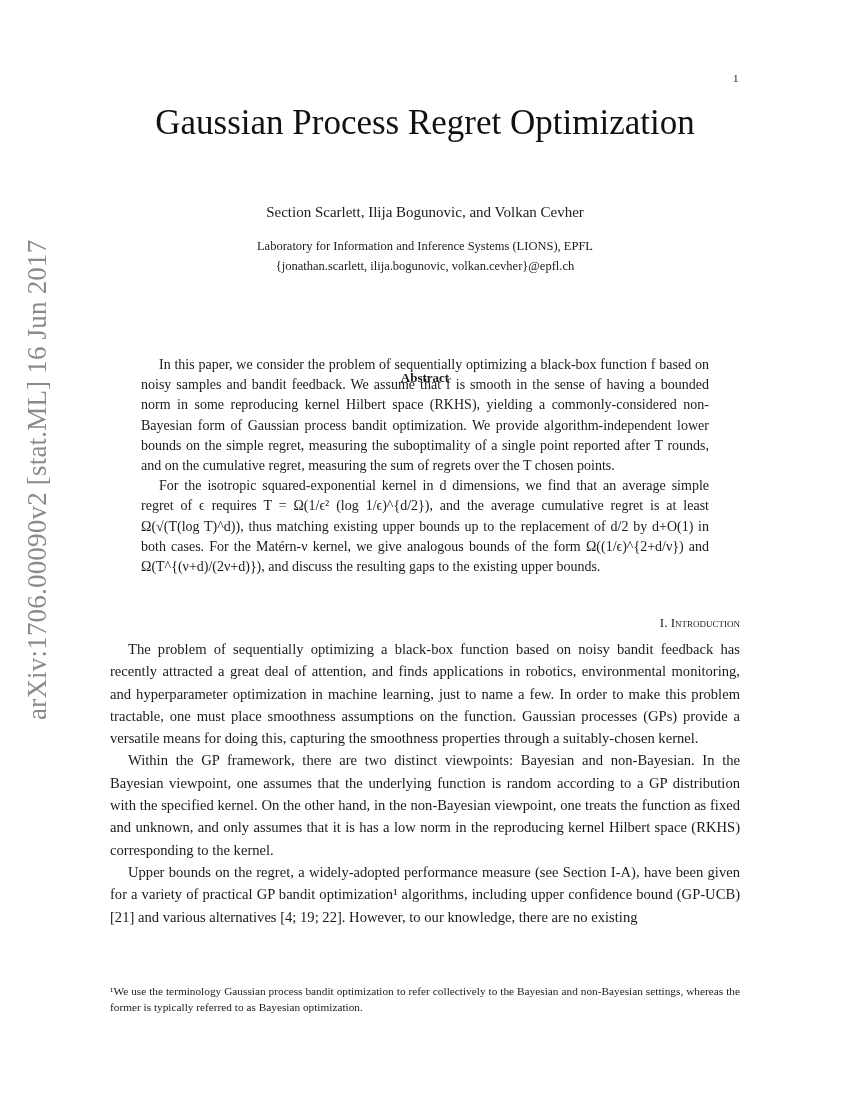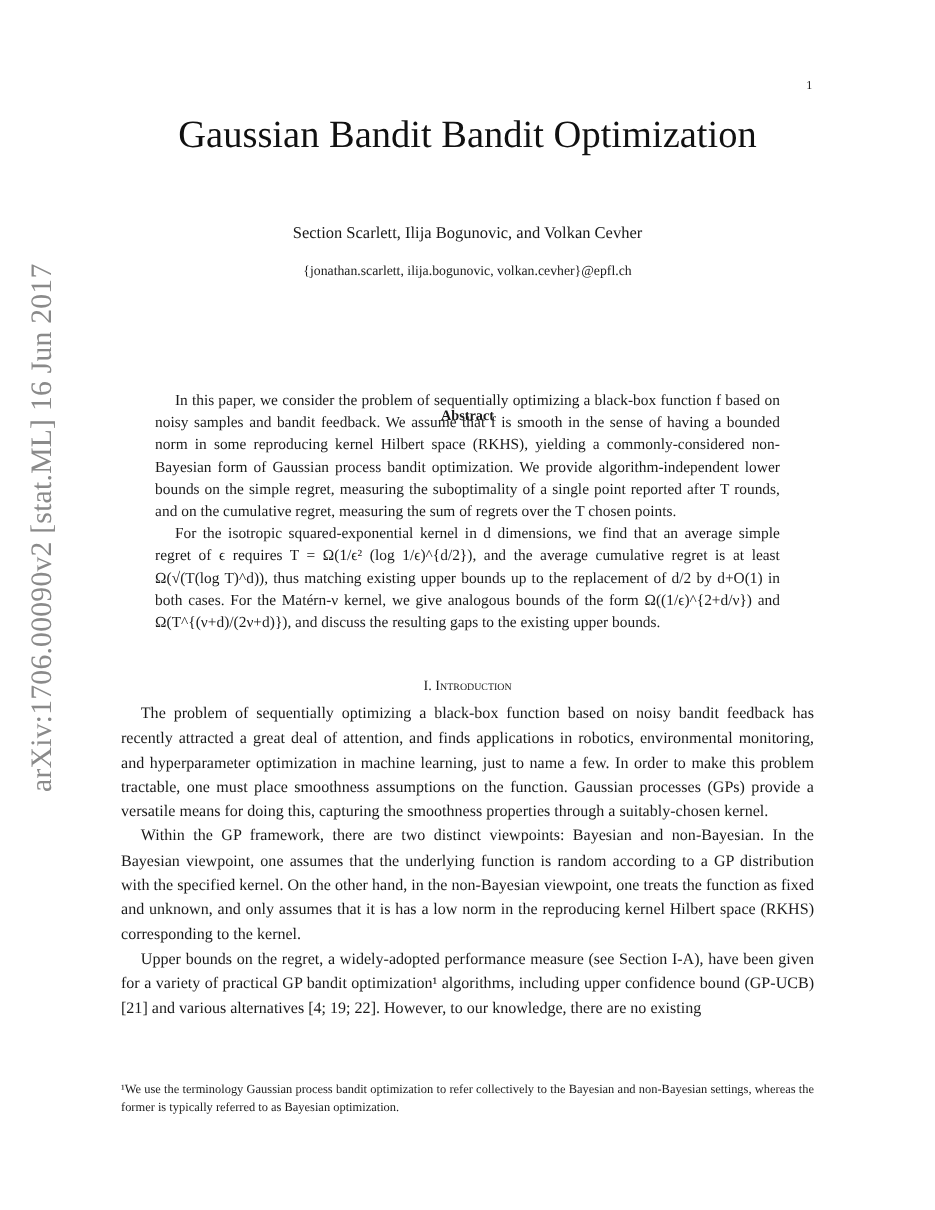--- a/index.html
+++ b/index.html
@@ -9,37 +9,38 @@
   .arxiv { position:absolute; left:22px; top:280px; width:440px; height:30px;
            transform-origin:0 0; transform:translate(0,440px) rotate(-90deg);
            font-size:27px; color:#8a8a8a; white-space:nowrap; letter-spacing:0.2px; }
   .title { position:absolute; left:110px; width:630px; top:100px; text-align:center;
            font-size:35px; line-height:45px; color:#111; }
   .authors { position:absolute; left:110px; width:630px; top:204px; text-align:center; font-size:15px; }
   .affil { position:absolute; left:110px; width:630px; top:236px; text-align:center; font-size:12.5px; line-height:20px; }
   .abs-head { position:absolute; left:110px; width:630px; top:332px; text-align:center; font-size:13px; font-weight:bold;margin-top:38px; }
   .abs { position:absolute; left:141px; width:568px; top:355px; font-size:14px; line-height:20.2px; text-align:justify; }
   .abs p { margin:0; text-indent:18px; }
-  .sec-head { position:absolute; left:110px; width:630px; top:615px; text-align:center; font-size:13px; }
+  .sec-head { position:absolute; left:110px; width:630px; top:615px; text-align:right; font-size:13px; }
   .sec-head .sc { font-variant:small-caps; }
   .body { position:absolute; left:110px; width:630px; top:638px; font-size:14.6px; line-height:22.3px; text-align:justify; }
   .body p { margin:0; text-indent:18px; }
   .footnote { position:absolute; left:110px; width:630px; top:945px; font-size:11.3px; line-height:16px; text-align:justify;margin-top:38px; }
 </style>
 </head>
 <body>
 
 <div class="page-num">1</div>
 <div class="arxiv">arXiv:1706.00090v2  [stat.ML]  16 Jun 2017</div>
 
 <div class="title">
-  <div>Gaussian Bandit Bandit Optimization</div>
+  <div>Gaussian Process Regret Optimization</div>
 </div>
 <div class="authors">Section Scarlett, Ilija Bogunovic, and Volkan Cevher</div>
 <div class="affil">
+  <div>Laboratory for Information and Inference Systems (LIONS), EPFL</div>
   <div>{jonathan.scarlett, ilija.bogunovic, volkan.cevher}@epfl.ch</div>
 </div>
 
 <div class="abs-head">Abstract</div>
 <div class="abs">
   <p>In this paper, we consider the problem of sequentially optimizing a black-box function f based on noisy samples and bandit feedback. We assume that f is smooth in the sense of having a bounded norm in some reproducing kernel Hilbert space (RKHS), yielding a commonly-considered non-Bayesian form of Gaussian process bandit optimization. We provide algorithm-independent lower bounds on the simple regret, measuring the suboptimality of a single point reported after T rounds, and on the cumulative regret, measuring the sum of regrets over the T chosen points.</p>
   <p>For the isotropic squared-exponential kernel in d dimensions, we find that an average simple regret of ϵ requires T = Ω(1/ϵ² (log 1/ϵ)^{d/2}), and the average cumulative regret is at least Ω(√(T(log T)^d)), thus matching existing upper bounds up to the replacement of d/2 by d+O(1) in both cases. For the Matérn-ν kernel, we give analogous bounds of the form Ω((1/ϵ)^{2+d/ν}) and Ω(T^{(ν+d)/(2ν+d)}), and discuss the resulting gaps to the existing upper bounds.</p>
 </div>
 
 <div class="sec-head">

